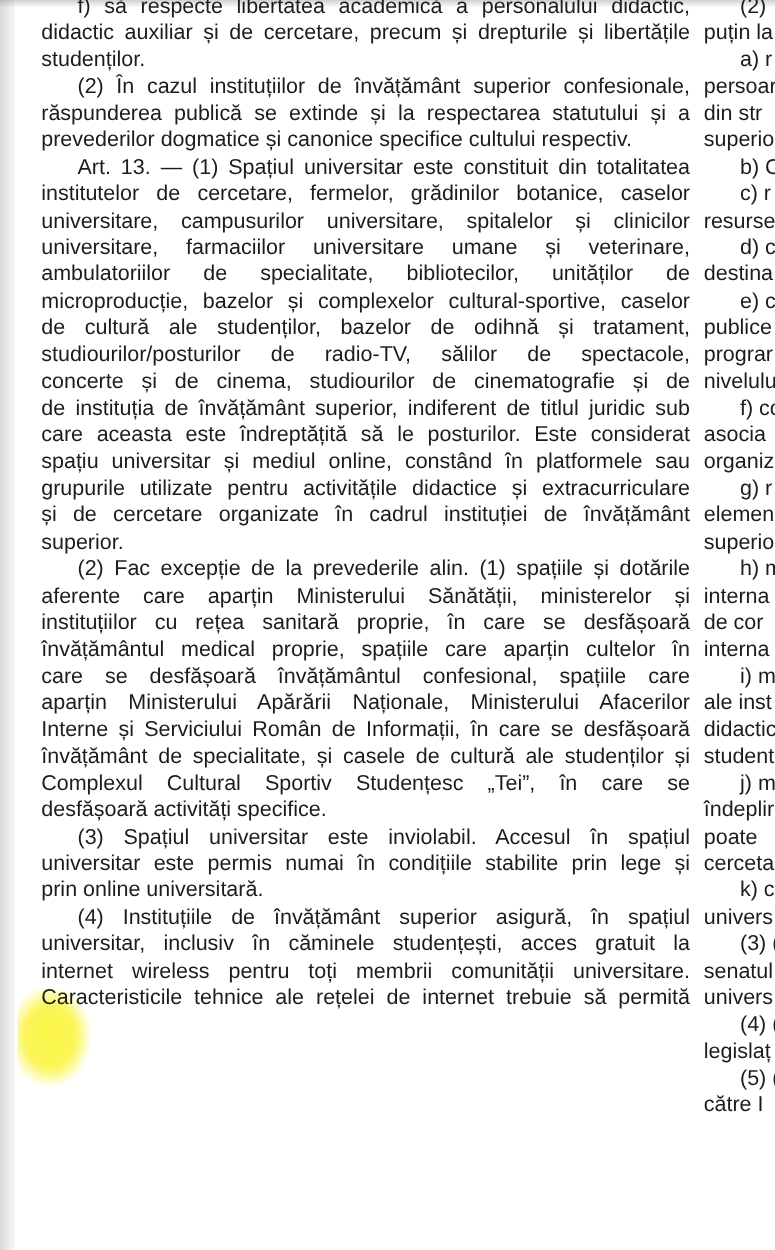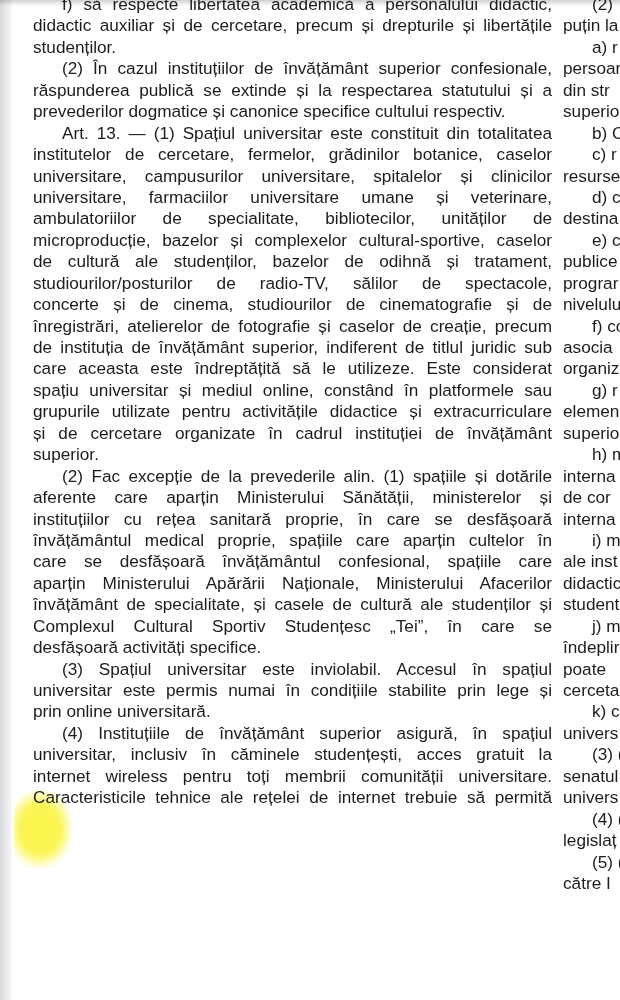--- a/index.html
+++ b/index.html
@@ -51,33 +51,33 @@
     <span class="line">prevederilor dogmatice și canonice specifice cultului respectiv.</span>
     <span class="line ind j">Art. 13. — (1) Spațiul universitar este constituit din totalitatea</span>
     <span class="line j">institutelor de cercetare, fermelor, grădinilor botanice, caselor</span>
     <span class="line j">universitare, campusurilor universitare, spitalelor și clinicilor</span>
     <span class="line j">universitare, farmaciilor universitare umane și veterinare,</span>
     <span class="line j">ambulatoriilor de specialitate, bibliotecilor, unităților de</span>
     <span class="line j">microproducție, bazelor și complexelor cultural-sportive, caselor</span>
     <span class="line j">de cultură ale studenților, bazelor de odihnă și tratament,</span>
     <span class="line j">studiourilor/posturilor de radio-TV, sălilor de spectacole,</span>
     <span class="line j">concerte și de cinema, studiourilor de cinematografie și de</span>
-    <span class="line j">înregistrări, atelierelor de fotografie și caselor de creație, precum</span>
     <span class="line j">de instituția de învățământ superior, indiferent de titlul juridic sub</span>
-    <span class="line j">care aceasta este îndreptățită să le utilizeze. Este considerat</span>
+    <span class="line j">care aceasta este îndreptățită să le posturilor. Este considerat</span>
     <span class="line j">spațiu universitar și mediul online, constând în platformele sau</span>
     <span class="line j">grupurile utilizate pentru activitățile didactice și extracurriculare</span>
     <span class="line j">și de cercetare organizate în cadrul instituției de învățământ</span>
     <span class="line">superior.</span>
     <span class="line ind j">(2) Fac excepție de la prevederile alin. (1) spațiile și dotările</span>
     <span class="line j">aferente care aparțin Ministerului Sănătății, ministerelor și</span>
     <span class="line j">instituțiilor cu rețea sanitară proprie, în care se desfășoară</span>
     <span class="line j">învățământul medical proprie, spațiile care aparțin cultelor în</span>
     <span class="line j">care se desfășoară învățământul confesional, spațiile care</span>
     <span class="line j">aparțin Ministerului Apărării Naționale, Ministerului Afacerilor</span>
+    <span class="line j">Interne și Serviciului Român de Informații, în care se desfășoară</span>
     <span class="line j">învățământ de specialitate, și casele de cultură ale studenților și</span>
     <span class="line j">Complexul Cultural Sportiv Studențesc „Tei”, în care se</span>
     <span class="line">desfășoară activități specifice.</span>
     <span class="line ind j">(3) Spațiul universitar este inviolabil. Accesul în spațiul</span>
     <span class="line j">universitar este permis numai în condițiile stabilite prin lege și</span>
     <span class="line">prin online universitară.</span>
     <span class="line ind j">(4) Instituțiile de învățământ superior asigură, în spațiul</span>
     <span class="line j">universitar, inclusiv în căminele studențești, acces gratuit la</span>
     <span class="line j">internet wireless pentru toți membrii comunității universitare.</span>
     <span class="line j">Caracteristicile tehnice ale rețelei de internet trebuie să permită</span>

